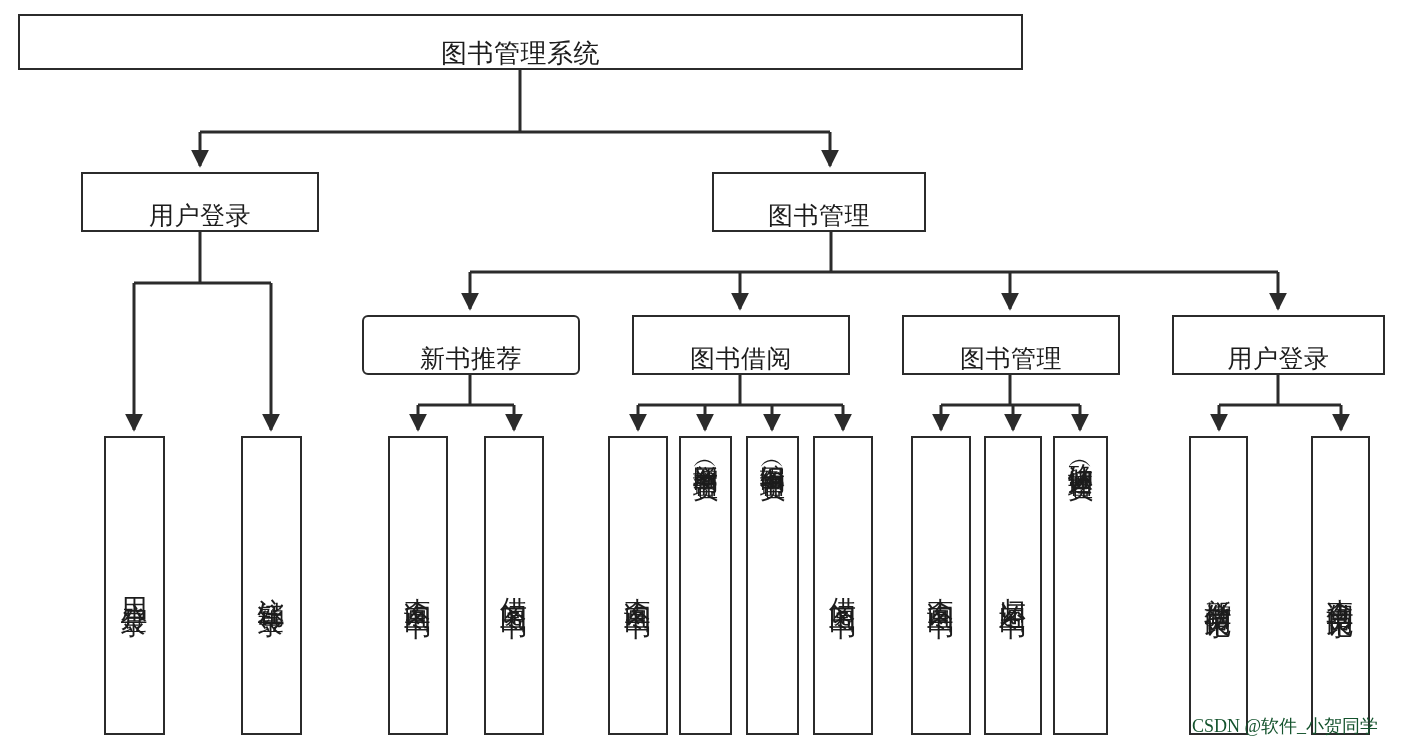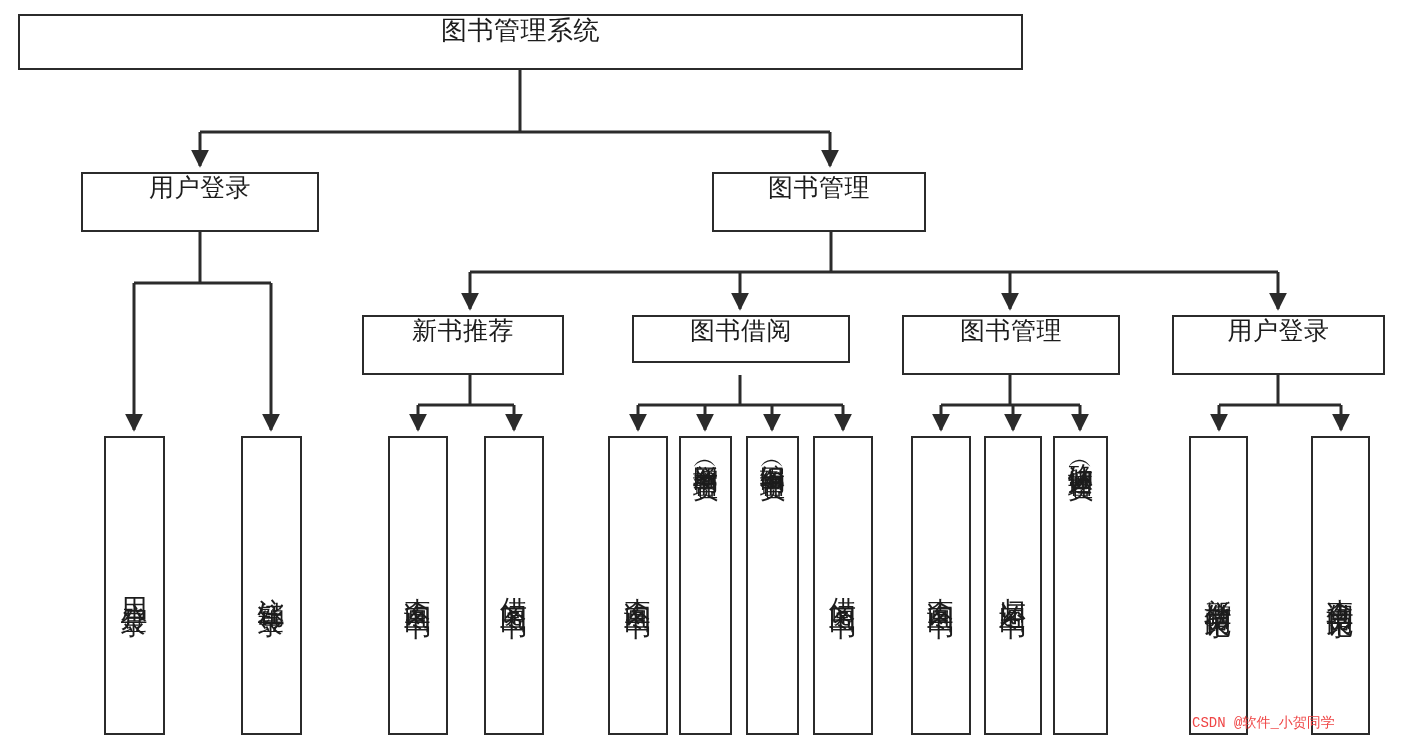--- a/index.html
+++ b/index.html
@@ -25,21 +25,21 @@
     width: 1405px;
     height: 747px;
     pointer-events: none;
   }
   .node {
     position: absolute;
     box-sizing: border-box;
     background: #ffffff;
     border: 2.5px solid #2b2b2b;
     display: flex;
-    align-items: flex-start;
+    align-items: flex-end;
     justify-content: center;
     color: #1c1c1c;
     z-index: 2;
   }
   .node .label {
     display: block;
     text-align: center;
     line-height: 1.12;
     white-space: nowrap;
   }
@@ -64,25 +64,25 @@
     line-height: 1.0;
     letter-spacing: 5px;
     white-space: nowrap;
   }
   .node.vert.mid {
     align-items: center;
     padding-top: 0;
   }
   .watermark {
     position: absolute;
-    font-size: 14px;
-    color: #ef4444;
+    font-size: 18px;
+    color: #14532d;
     white-space: nowrap;
     z-index: 5;
-    font-family: Liberation Mono, monospace;
+    font-family: Liberation Serif, serif;
   }
 </style>
 </head>
 <body>
 
 <div id="canvas">
 
   <svg id="wires" viewBox="0 0 1405 747" xmlns="http://www.w3.org/2000/svg">
     <defs>
       <marker id="arrow" viewBox="0 0 10 10" refX="9" refY="5" markerWidth="6" markerHeight="6" orient="auto-start-reverse">
@@ -137,24 +137,24 @@
     <span class="label">图书管理系统</span>
   </div>
 
   <div class="node horiz" style="left:81px; top:172px; width:238px; height:60px;">
     <span class="label">用户登录</span>
   </div>
   <div class="node horiz" style="left:712px; top:172px; width:214px; height:60px;">
     <span class="label">图书管理</span>
   </div>
 
-  <div class="node horiz" style="left:362px; top:315px; width:202px; height:60px;">
+  <div class="node horiz" style="left:362px; top:315px; width:218px; height:60px;border-radius:6px;">
     <span class="label">新书推荐</span>
   </div>
-  <div class="node horiz" style="left:632px; top:315px; width:218px; height:48px;">
+  <div class="node horiz" style="left:632px; top:315px; width:218px; height:60px;">
     <span class="label">图书借阅</span>
   </div>
   <div class="node horiz" style="left:902px; top:315px; width:218px; height:60px;">
     <span class="label">图书管理</span>
   </div>
   <div class="node horiz" style="left:1172px; top:315px; width:213px; height:60px;">
     <span class="label">用户登录</span>
   </div>
 
   <div class="node vert mid" style="left:104px; top:436px; width:61px; height:299px;">

